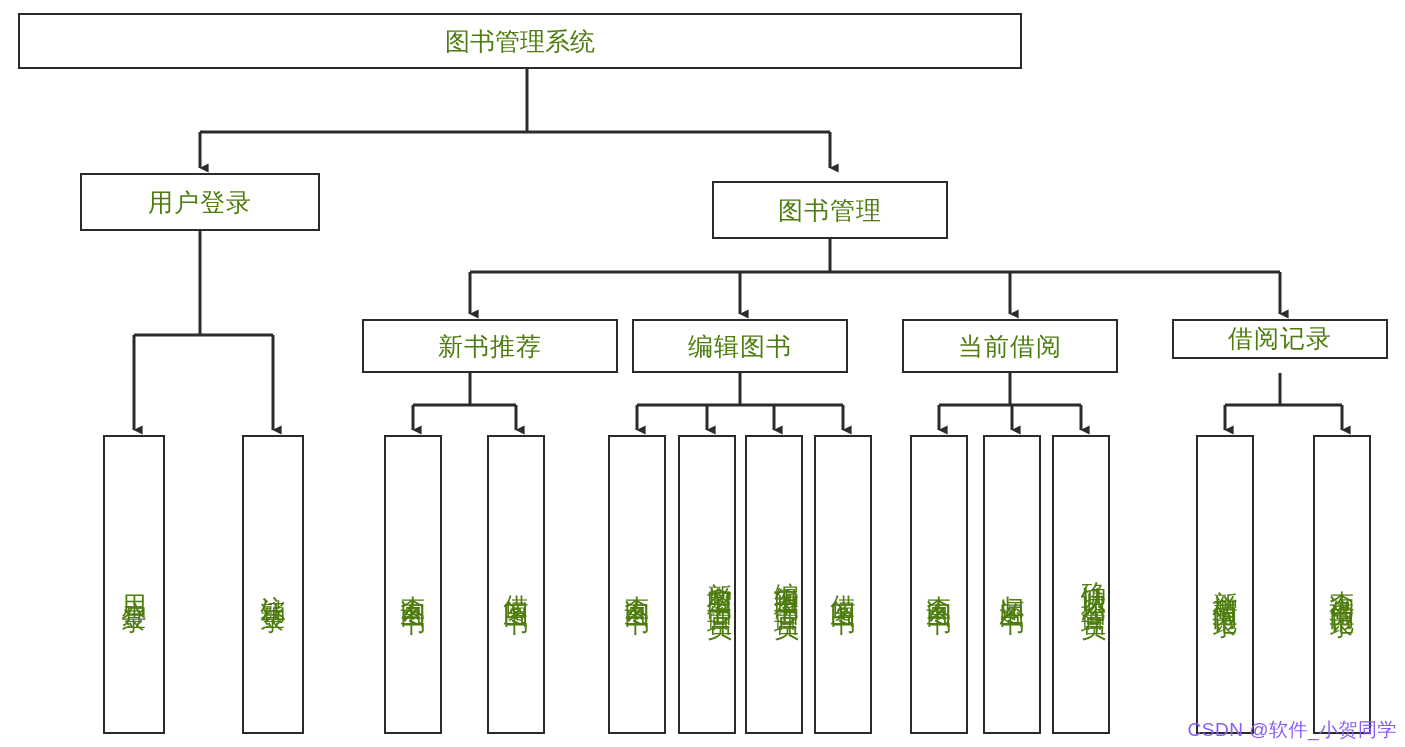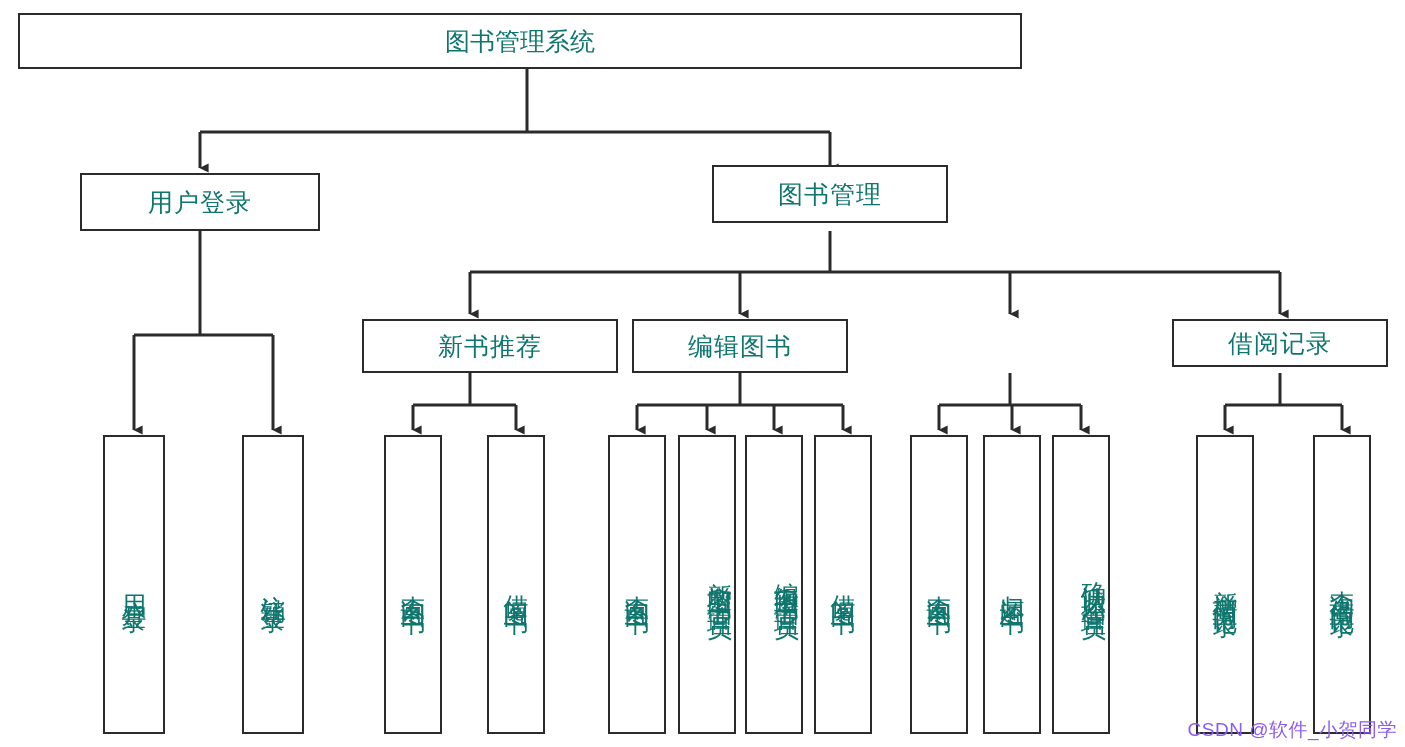--- a/index.html
+++ b/index.html
@@ -23,21 +23,21 @@
     top: 0;
     width: 1405px;
     height: 747px;
     pointer-events: none;
   }
   .node {
     position: absolute;
     box-sizing: border-box;
     border: 2.5px solid #2b2b2b;
     background: #ffffff;
-    color: #0f766e;
+    color: #4d7c0f;
     display: flex;
     align-items: center;
     justify-content: center;
     text-align: center;
     line-height: 1.15;
   }
   .node.horiz {
     font-size: 25px;
     letter-spacing: 1px;
   }
@@ -122,31 +122,34 @@
     </g>
   </svg>
 
   <div class="node root" style="left:18px; top:13px; width:1004px; height:56px;">
     <span>图书管理系统</span>
   </div>
 
   <div class="node horiz" style="left:80px; top:173px; width:240px; height:58px;">
     <span>用户登录</span>
   </div>
-  <div class="node horiz" style="left:712px; top:165px; width:236px; height:58px;">
+  <div class="node horiz" style="left:712px; top:181px; width:236px; height:58px;">
     <span>图书管理</span>
   </div>
 
   <div class="node horiz" style="left:362px; top:319px; width:256px; height:54px;">
     <span>新书推荐</span>
   </div>
   <div class="node horiz" style="left:632px; top:319px; width:216px; height:54px;">
     <span>编辑图书</span>
   </div>
-  <div class="node horiz" style="left:1172px; top:319px; width:216px; height:48px;">
+  <div class="node horiz" style="left:902px; top:319px; width:216px; height:54px;">
+    <span>当前借阅</span>
+  </div>
+  <div class="node horiz" style="left:1172px; top:319px; width:216px; height:40px;font-family:Liberation Serif, serif;">
     <span>借阅记录</span>
   </div>
 
   <div class="node vert" style="left:103px; top:435px; width:62px; height:299px;">
     <span>用户登录</span>
   </div>
   <div class="node vert" style="left:242px; top:435px; width:62px; height:299px;">
     <span>注销登录</span>
   </div>
 

